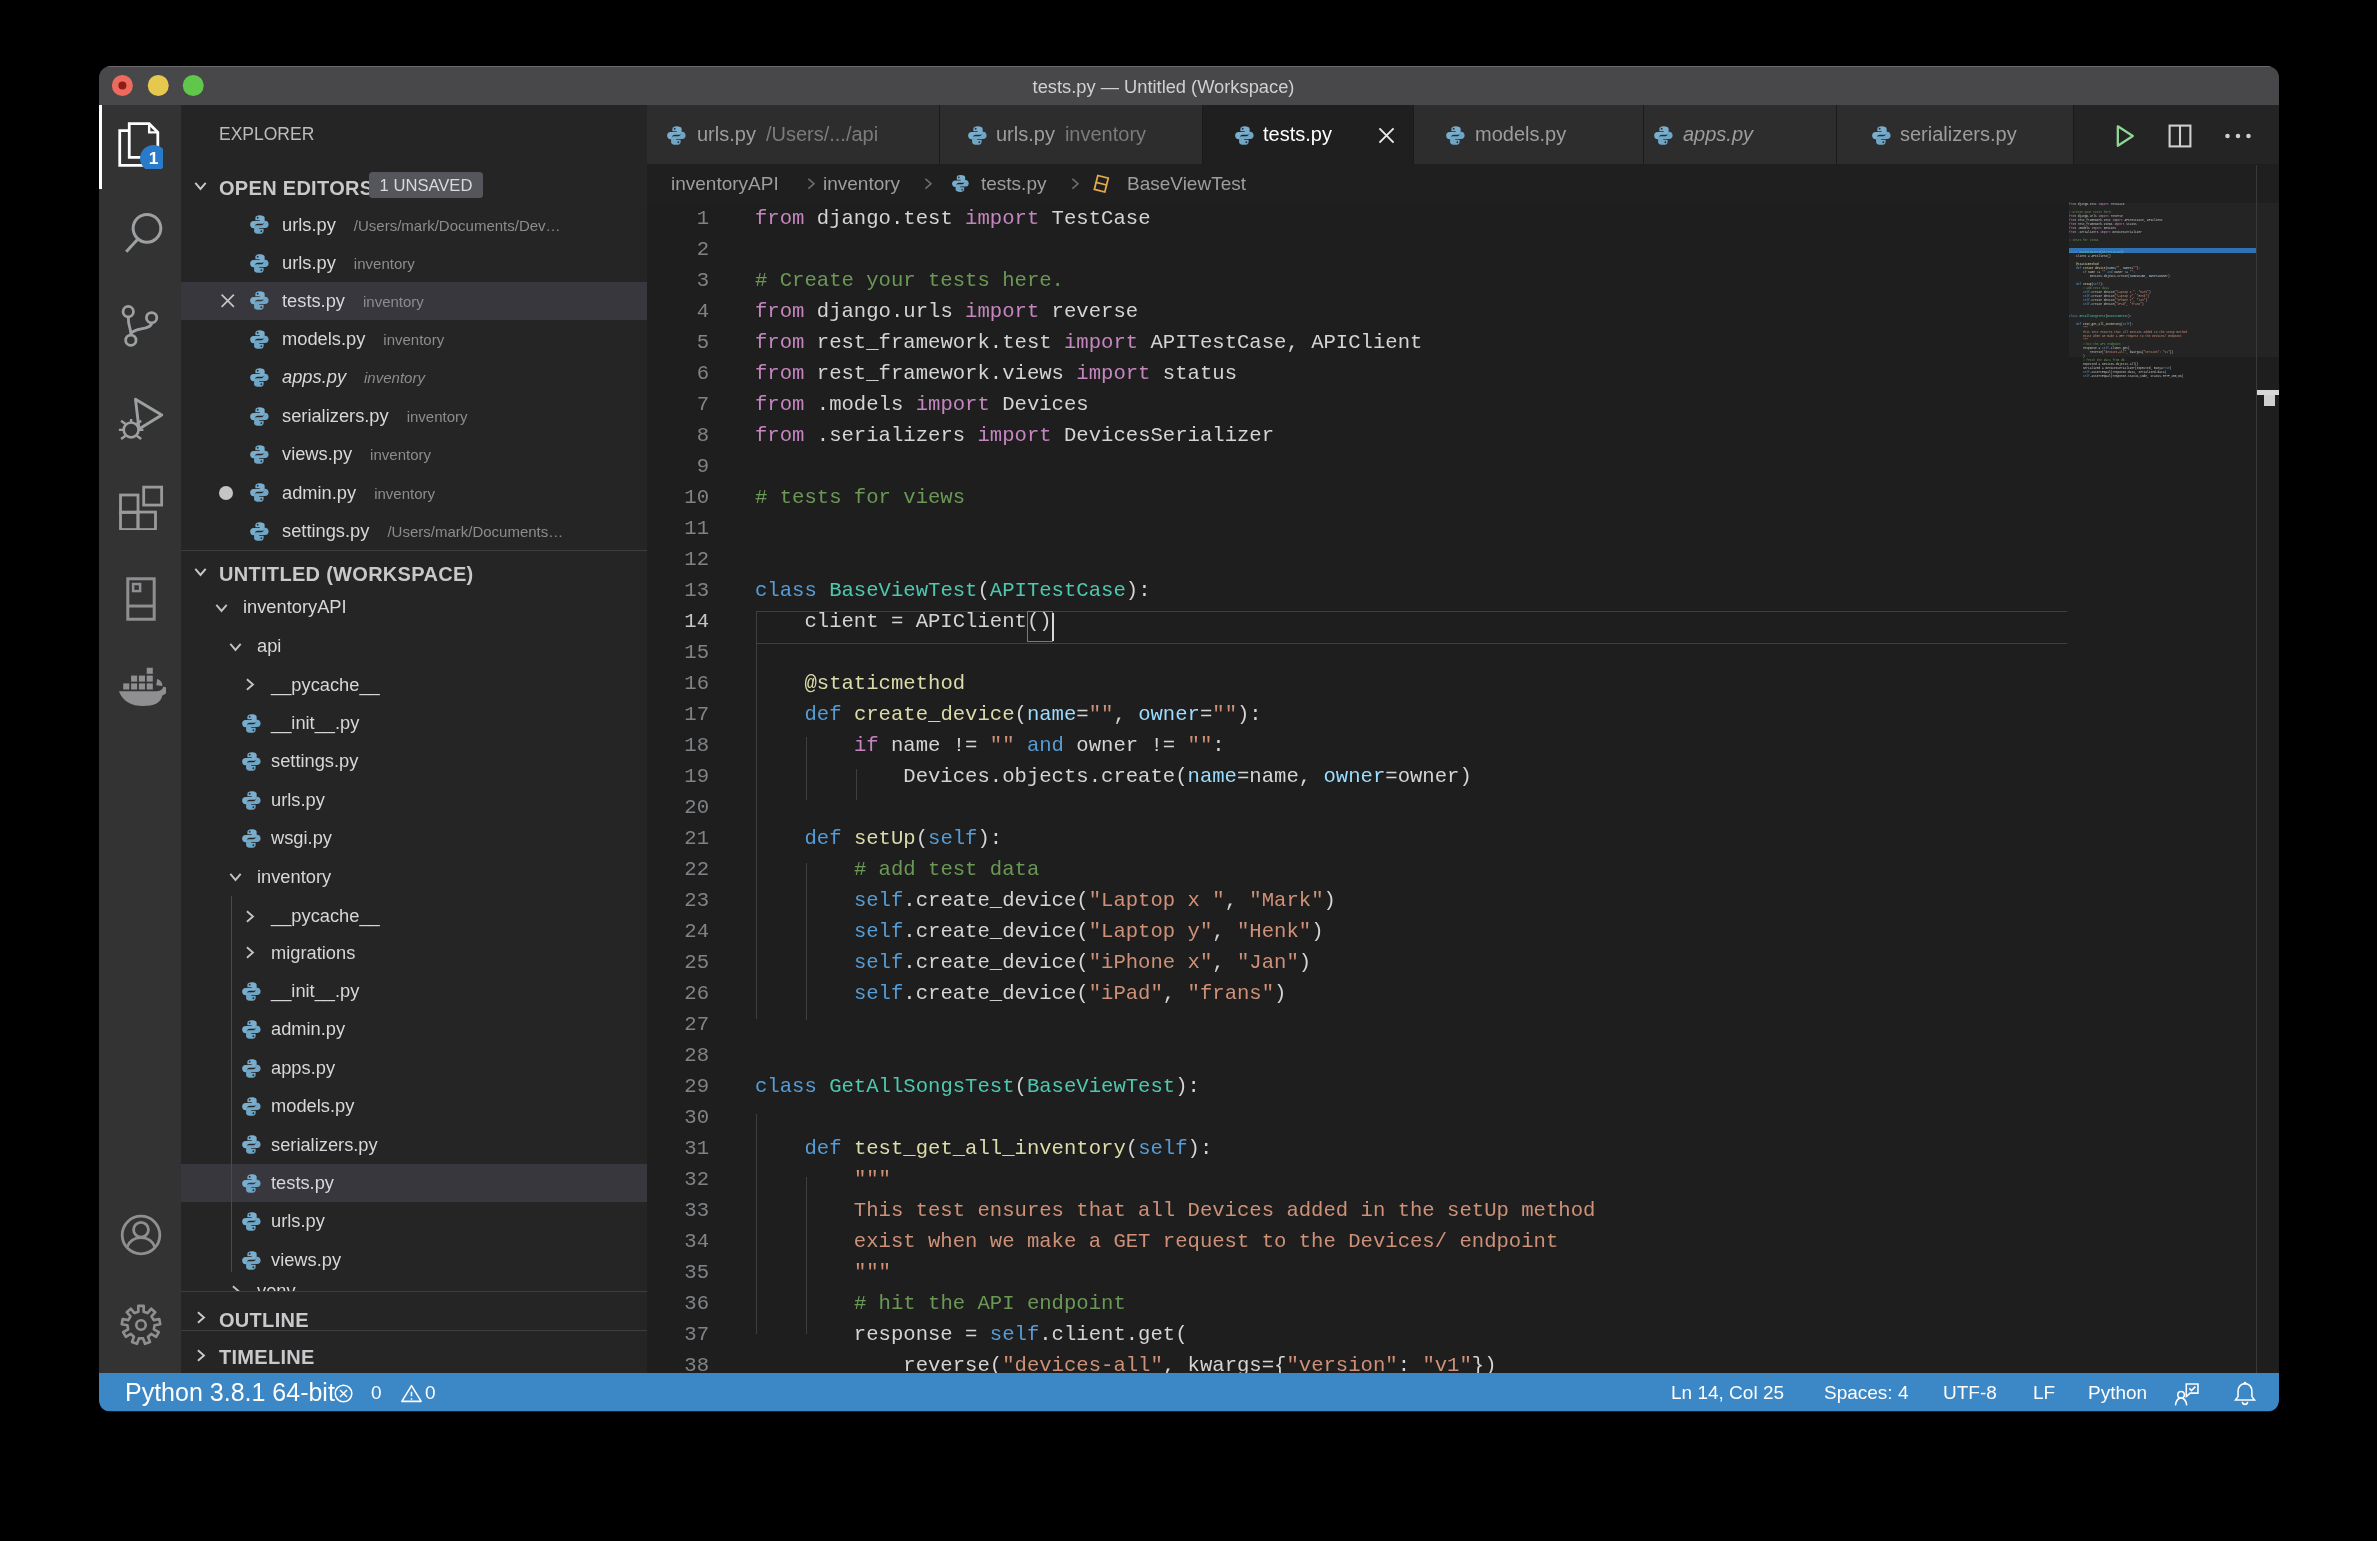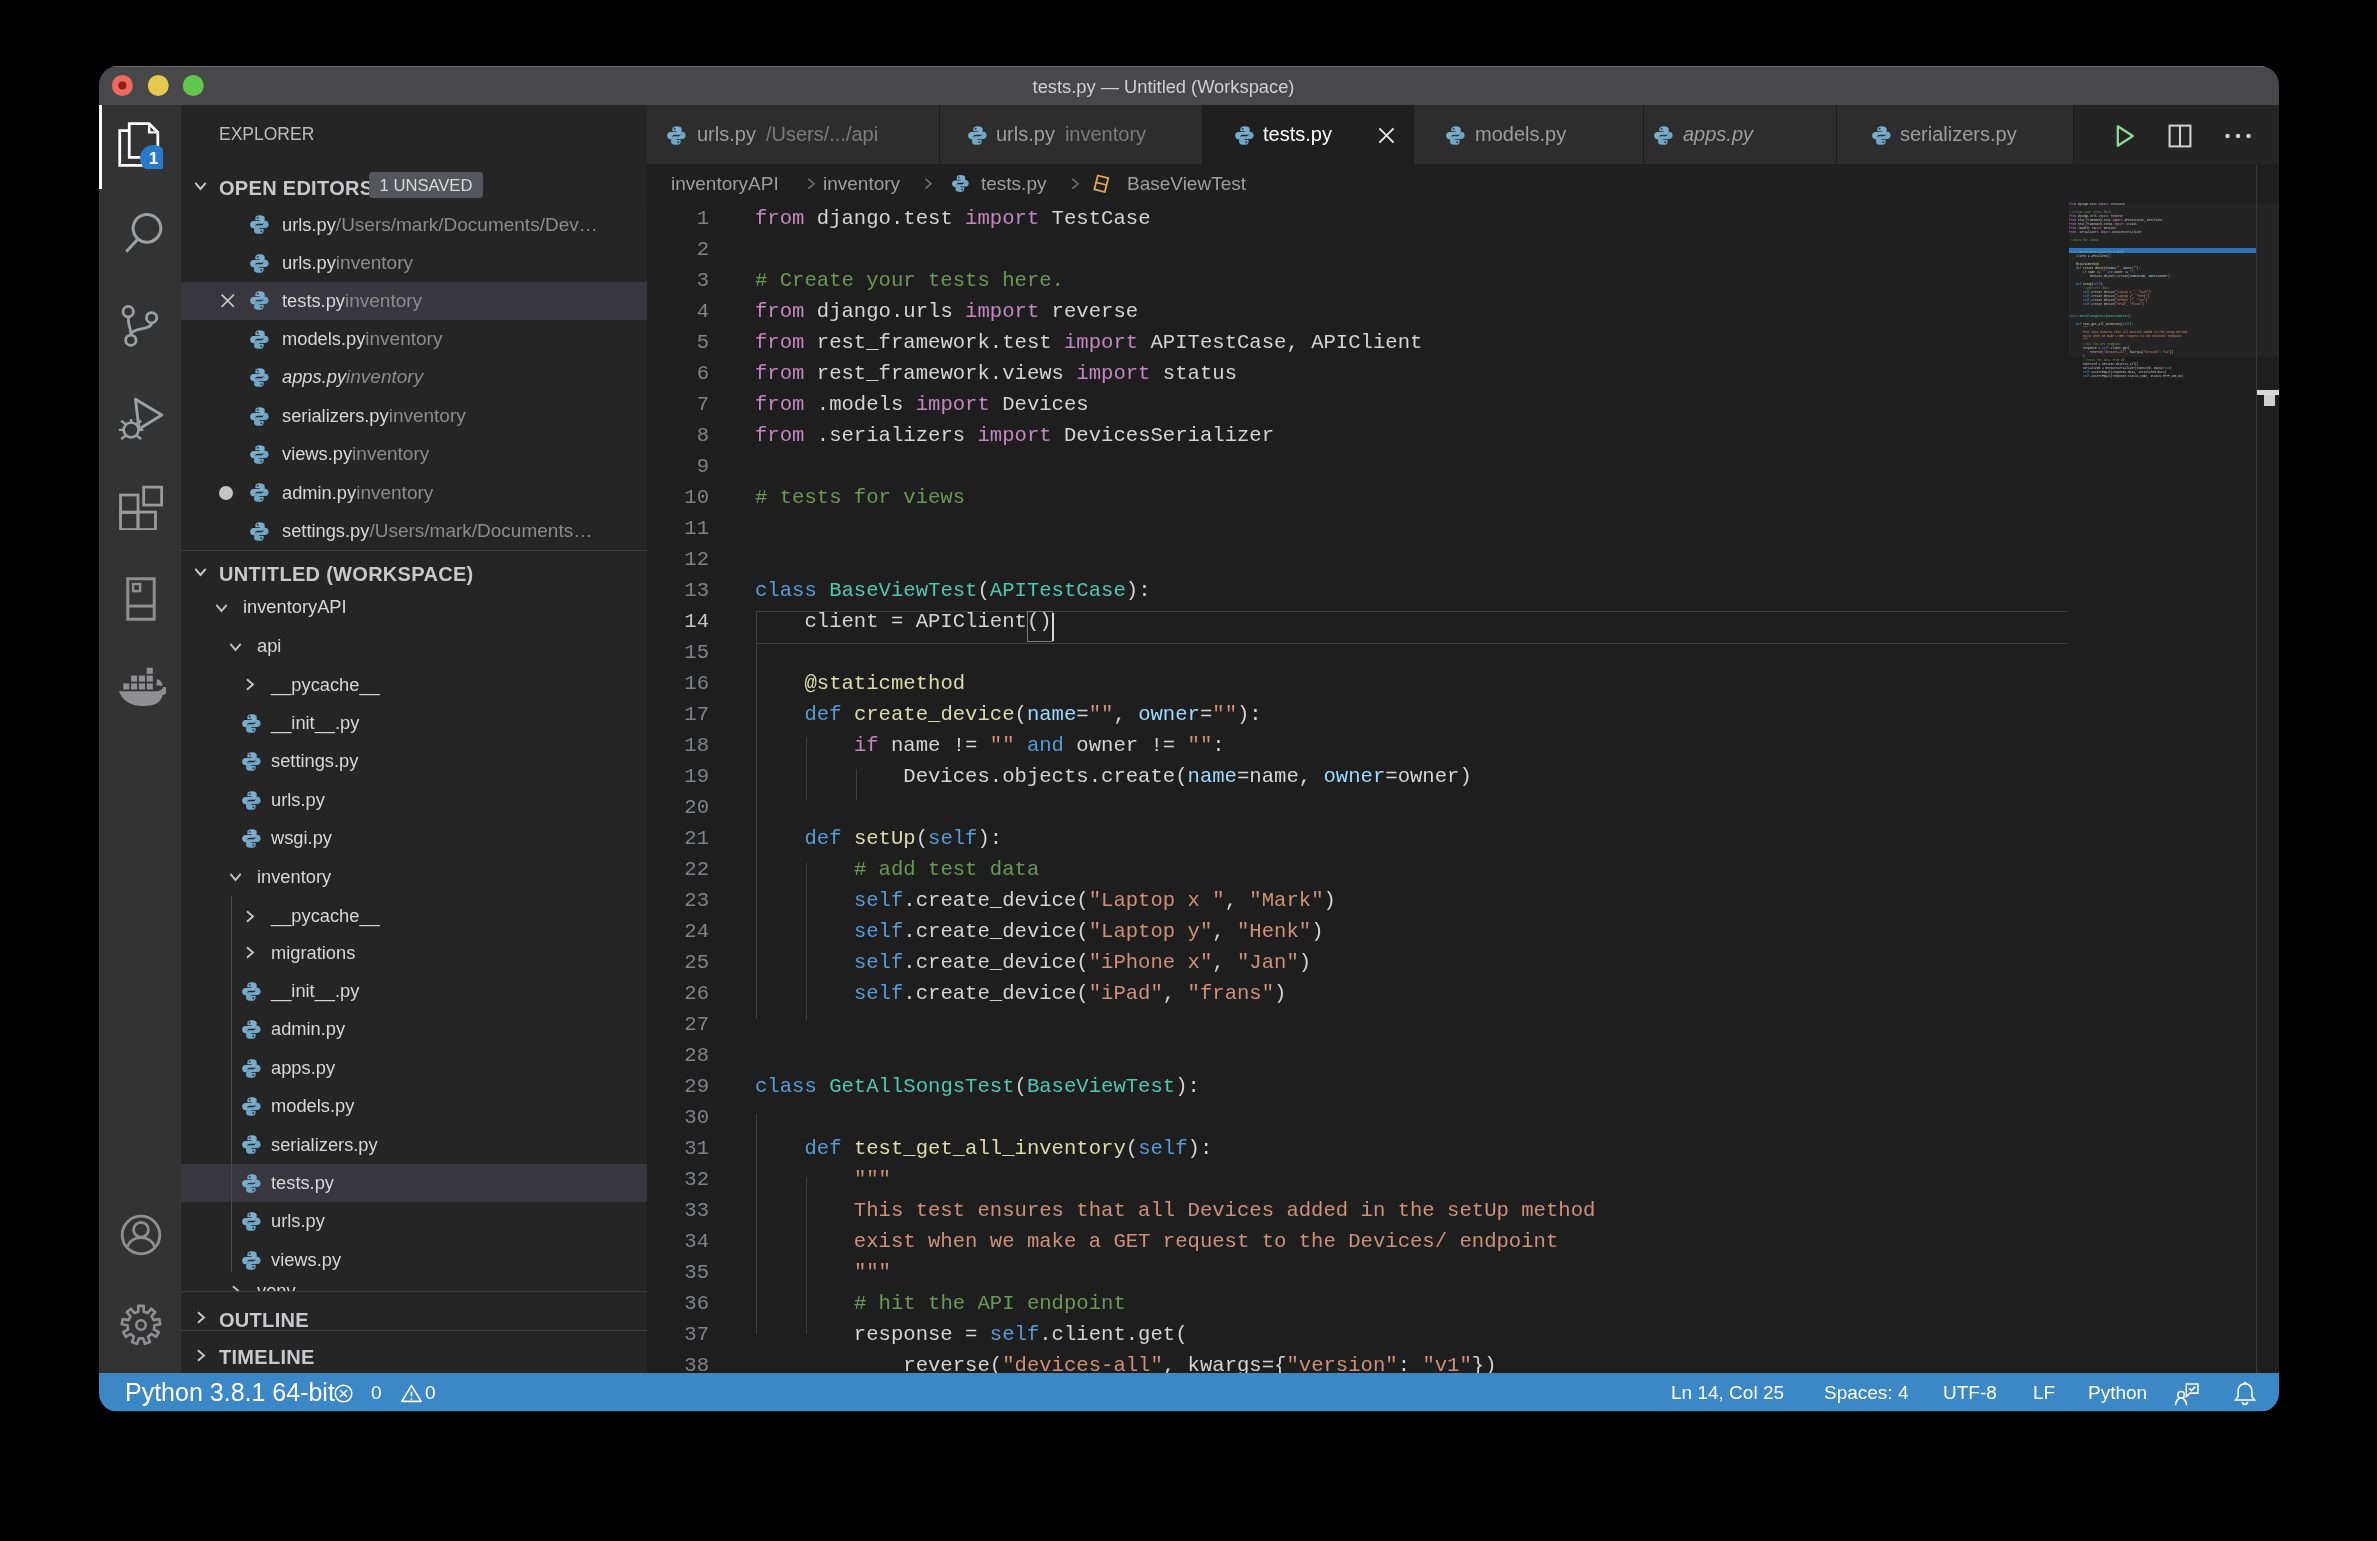--- a/index.html
+++ b/index.html
@@ -1,17 +1,17 @@
 <!DOCTYPE html>
 <html style="font-size:14px"><head><meta charset="utf-8"><style>
 
 *{margin:0;padding:0;box-sizing:border-box;}
 html,body{width:2377px;height:1541px;background:#000;overflow:hidden;}
 body{font-family:"Liberation Sans",sans-serif;}
-#win{position:absolute;left:99px;top:66px;width:2180px;height:1346px;background:#1e1e1e;border-radius:19px;overflow:hidden;}
+#win{position:absolute;left:99px;top:66px;width:2180px;height:1346px;background:#1e1e1e;border-radius:12px;overflow:hidden;}
 .abs{position:absolute;}
 #title{left:0;top:0;width:2180px;height:39px;background:#48484a;border-top:0.9px solid #6b6b6d;}
 #titletxt{left:704px;top:0;width:721px;height:39px;line-height:41px;text-align:center;color:#d0d0d0;font-size:18.3px;white-space:nowrap;}
 #abar{left:0;top:39px;width:82px;height:1268px;background:#333334;}
 #aind{left:0;top:39px;width:2.6px;height:84px;background:#fff;}
 #sbar{left:82px;top:39px;width:466px;height:1268px;background:#252526;}
 #tabs{left:548px;top:39px;width:1632px;height:59px;background:#242425;}
 .tab{position:absolute;top:39px;height:59px;background:#2d2d2e;border-right:1.7px solid #1a1a1b;}
 .tab.active{background:#1f1f1f;}
 .tabtxt{position:absolute;top:39px;height:45px;line-height:59px;font-size:20px;color:#9d9d9e;white-space:nowrap;}
@@ -29,21 +29,21 @@
 .f{color:#dcdcaa;font-style:normal;}
 .s{color:#ce9178;font-style:normal;}
 .c{color:#6a9955;font-style:normal;}
 .p{color:#9cdcfe;font-style:normal;}
 #mini{left:1970px;top:137px;font-size:2.9px;line-height:4px;color:#c8c8c8;letter-spacing:0;}
 #statusbar{left:0;top:1307px;width:2180px;height:38px;background:#3c87c6;border-radius:0 0 8.7px 8.7px;color:#fdfdfd;}
 .st{position:absolute;top:1307px;height:38px;line-height:39px;font-size:19px;white-space:nowrap;color:#fdfdfd;}
 .row{position:absolute;left:0;width:466px;height:38px;line-height:38px;}
 .rowsel{background:#37373d;}
 .fname{position:absolute;font-size:18.3px;color:#d7d7d9;white-space:nowrap;}
-.fdir{font-size:19px;color:#8c8c8e;margin-left:0;}
+.fdir{font-size:15px;color:#8c8c8e;margin-left:18px;}
 .hdr{position:absolute;font-size:20px;font-weight:bold;color:#c9c9cb;letter-spacing:0.3px;}
 .ital{font-style:italic;}
 svg{display:block;}
 .icn{position:absolute;}
 
 </style></head><body>
 <div id="win">
 <div class="abs" id="title"></div>
 <div class="abs" id="titletxt">tests.py — Untitled (Workspace)</div>
 <svg class="icn" style="left:12.2px;top:7.9px" width="105" height="23" viewBox="0 0 120 26">

